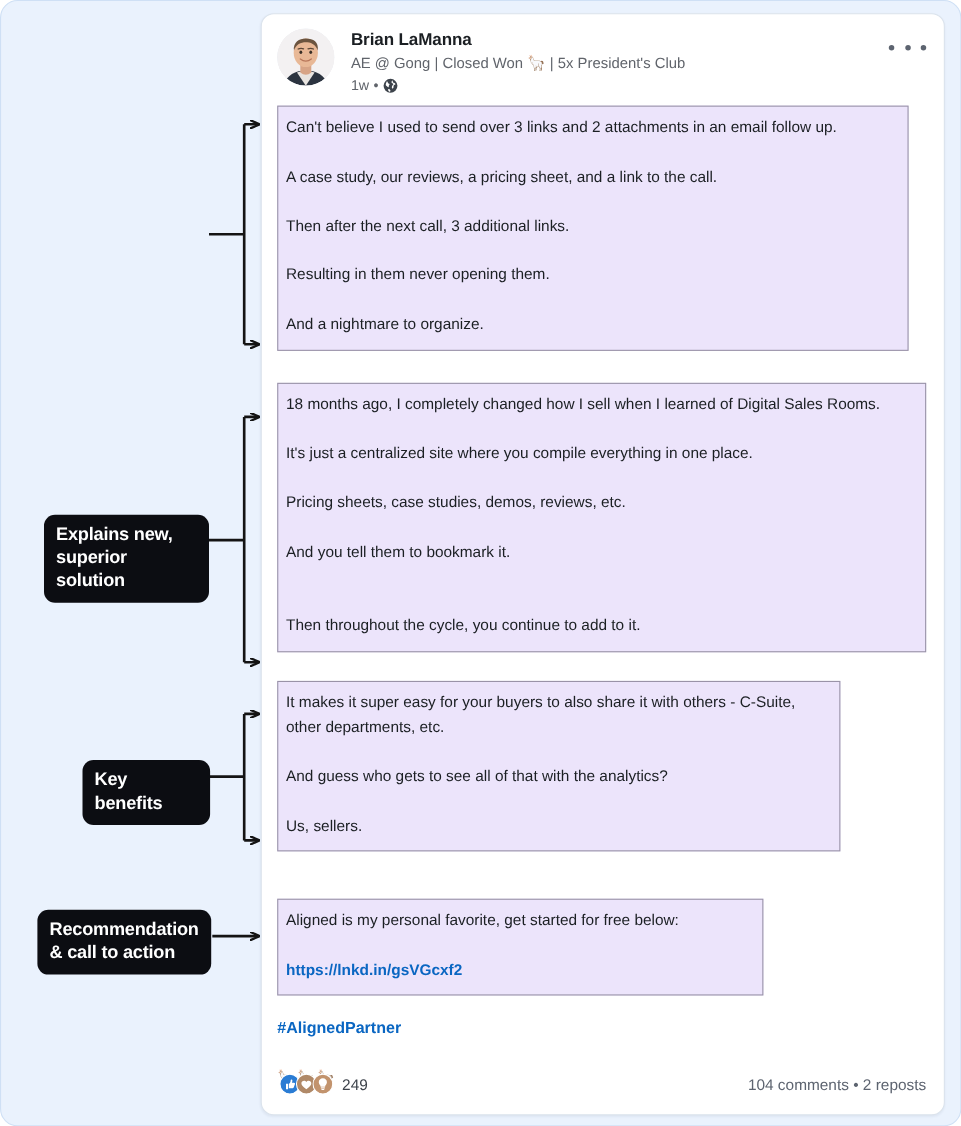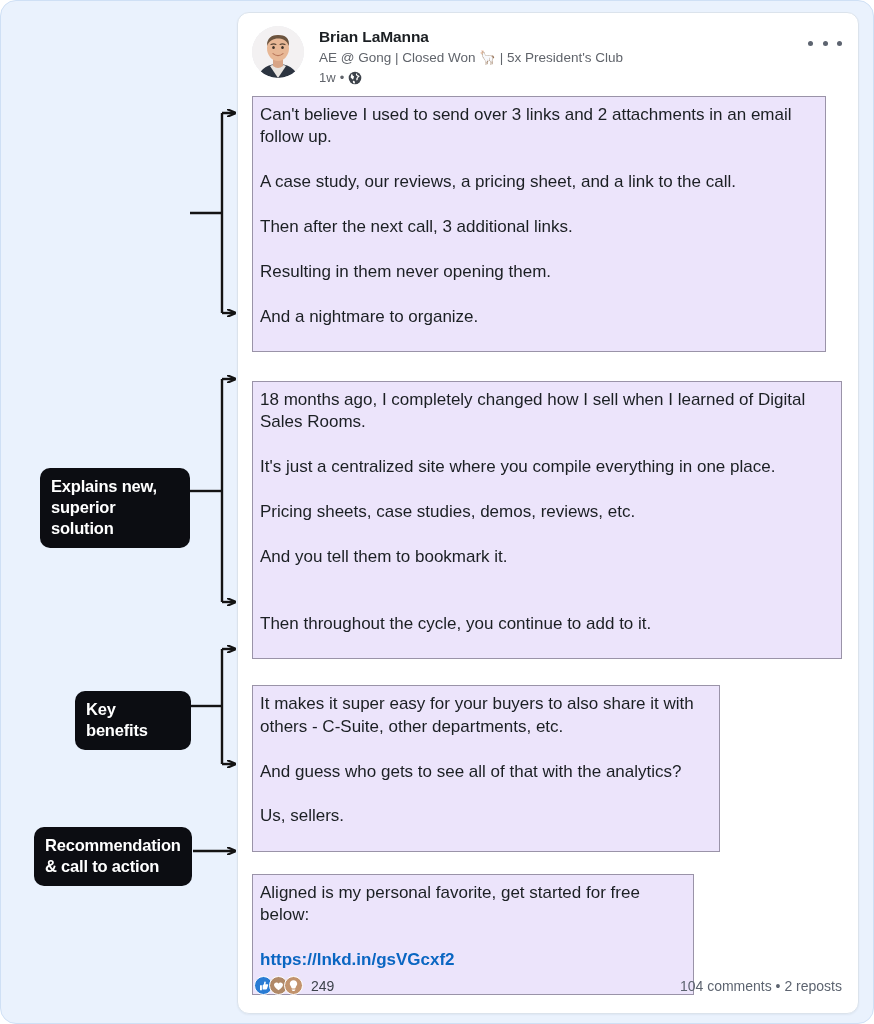--- a/index.html
+++ b/index.html
@@ -100,32 +100,32 @@
   }
 
   
   .post-body { padding: 0 14px; }
 
   .hl {
     display: table;
     background: #ece4fb;
     border: 1px solid #9a93a8;
     box-sizing: border-box;
-    padding: 7px 7px 23px 7px;
-    font-size: 17px;
+    padding: 7px 7px 12px 7px;
+    font-size: 14px;
     line-height: 22.4px;
     color: #1b1f23;
   }
   .hl p { margin: 0; }
   .hl p.gap { height: 22.4px; }
 
   #hl-1 { margin-top: 10px; width: 574px; }
   #hl-2 { margin-top: 29px; width: 590px; }
-  #hl-3 { margin-top: 26px; width: 468px; }
-  #hl-4 { margin-top: 22px; width: 442px; }
+  #hl-3 { margin-top: 26px; width: 512px; }
+  #hl-4 { margin-top: 43px; width: 442px; }
 
   .hl a.link {
     color: #0a66c2;
     font-weight: bold;
     text-decoration: none;
   }
 
   .hashtag {
     display: block;
     margin-top: 22px;

